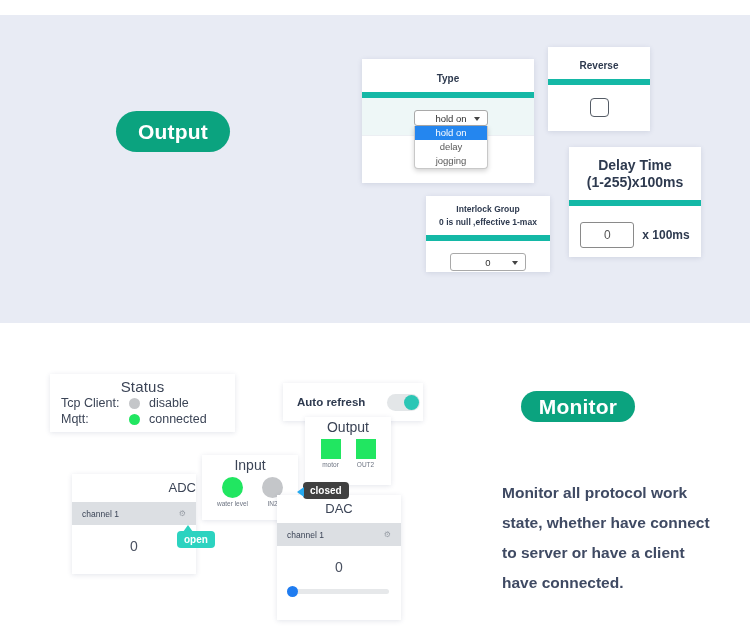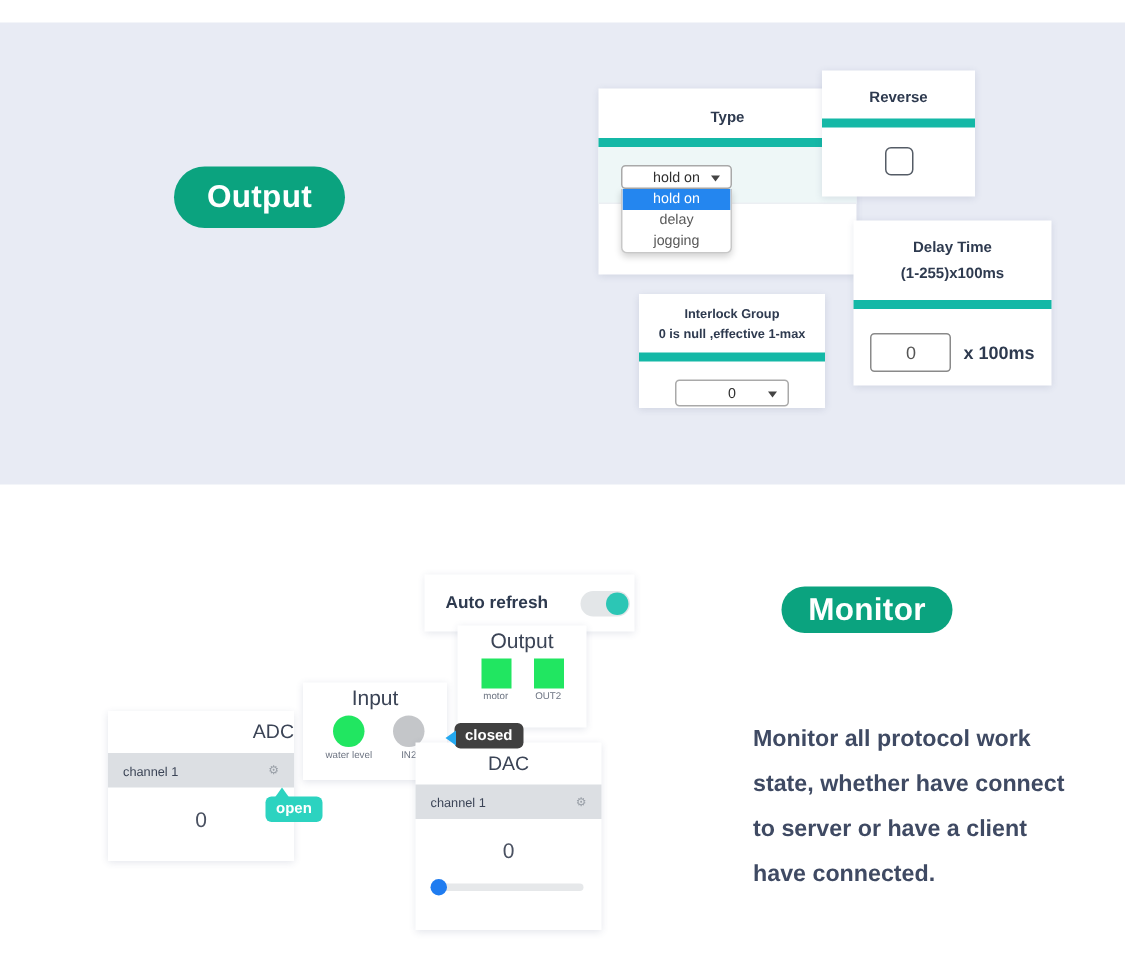--- a/index.html
+++ b/index.html
@@ -48,21 +48,21 @@
   }
   .card-hd {
     text-align: center;
     color: #2e3a4f;
     font-weight: 700;
     border-bottom: 6px solid #14b8a6;
   }
   .card-bd { display: flex; align-items: center; justify-content: center; }
 
   
-  .c-type { left: 362px; top: 59px; width: 172px; height: 124px; margin-left: 37px; }
+  .c-type { left: 362px; top: 59px; width: 172px; height: 124px; }
   .c-type .card-hd { font-size: 10px; height: 39px; line-height: 39px; }
   .c-type .row-tint { height: 38px; background: #eef7f7; border-bottom: 1px solid #eceff3; }
   .c-type .row-plain { height: 46px; }
 
   .sel {
     position: absolute;
     background: #ffffff;
     border: 1px solid #a9a9a9;
     border-radius: 3px;
     font-size: 9.5px;
@@ -103,21 +103,21 @@
   .c-rev .card-bd { height: 45px; }
   .chk {
     width: 19px; height: 19px;
     border: 1.6px solid #555c66;
     border-radius: 4px;
     background: #ffffff;
   }
 
   
   .c-delay { left: 569px; top: 147px; width: 132px; height: 110px; }
-  .c-delay .card-hd { font-size: 10px; padding: 10px 16px 9px; line-height: 17px; }
+  .c-delay .card-hd { font-size: 14px; padding: 10px 16px 9px; line-height: 17px; }
   .c-delay .card-bd { height: 57px; gap: 8px; }
   .txtbox {
     width: 54px; height: 26px;
     border: 1.4px solid #8a8a8a;
     border-radius: 3px;
     background: #fff;
     display: flex; align-items: center; justify-content: center;
     font-size: 12px; color: #555;
   }
   .unit { font-size: 12px; font-weight: 700; color: #2e3a4f; }
@@ -271,20 +271,33 @@
       <div class="sel sel-lock">
         <span>0</span>
         <span class="caret"></span>
       </div>
     </div>
   </div>
 
   <div class="pill pill-monitor">Monitor</div>
   <div class="blurb blurb-monitor">Monitor all protocol work state, whether have connect to server or have a client have connected.</div>
 
+  <div class="card c-status">
+    <div class="title">Status</div>
+    <div class="st-row">
+      <span class="st-label">Tcp Client:</span>
+      <span class="dot dot-off"></span>
+      <span>disable</span>
+    </div>
+    <div class="st-row">
+      <span class="st-label">Mqtt:</span>
+      <span class="dot dot-on"></span>
+      <span>connected</span>
+    </div>
+  </div>
 
   <div class="card c-auto">
     <span class="auto-label">Auto refresh</span>
     <span class="toggle">
       <span class="knob"></span>
     </span>
   </div>
 
   <div class="card c-outm">
     <div class="title">Output</div>

